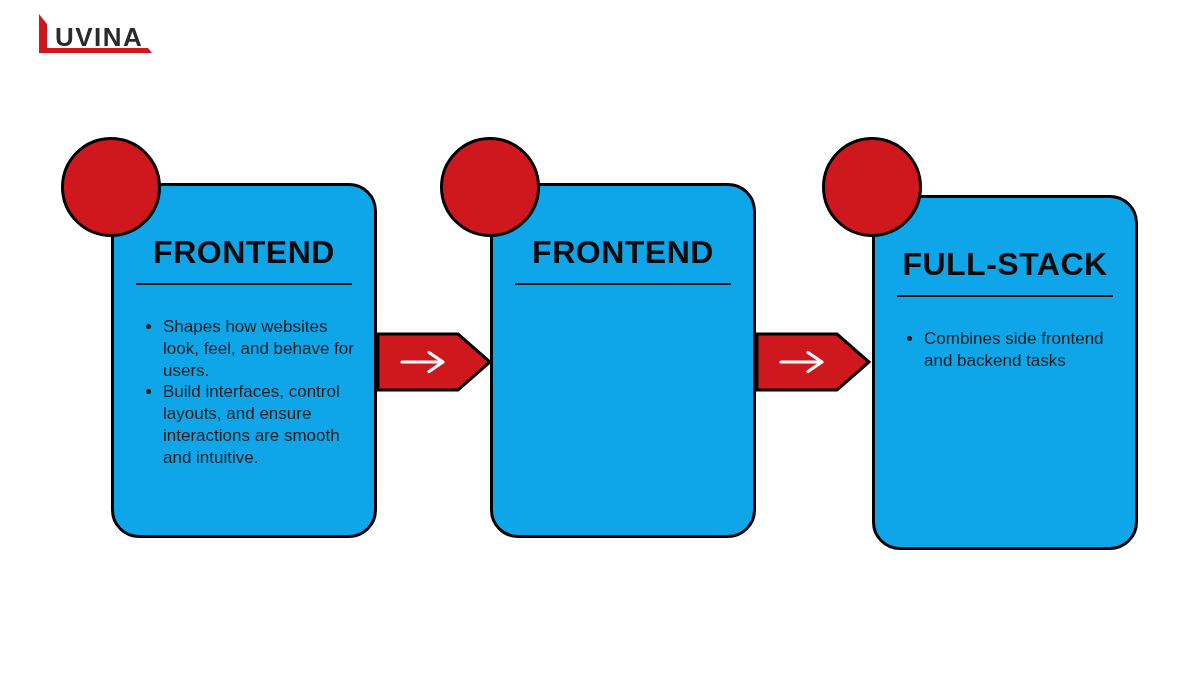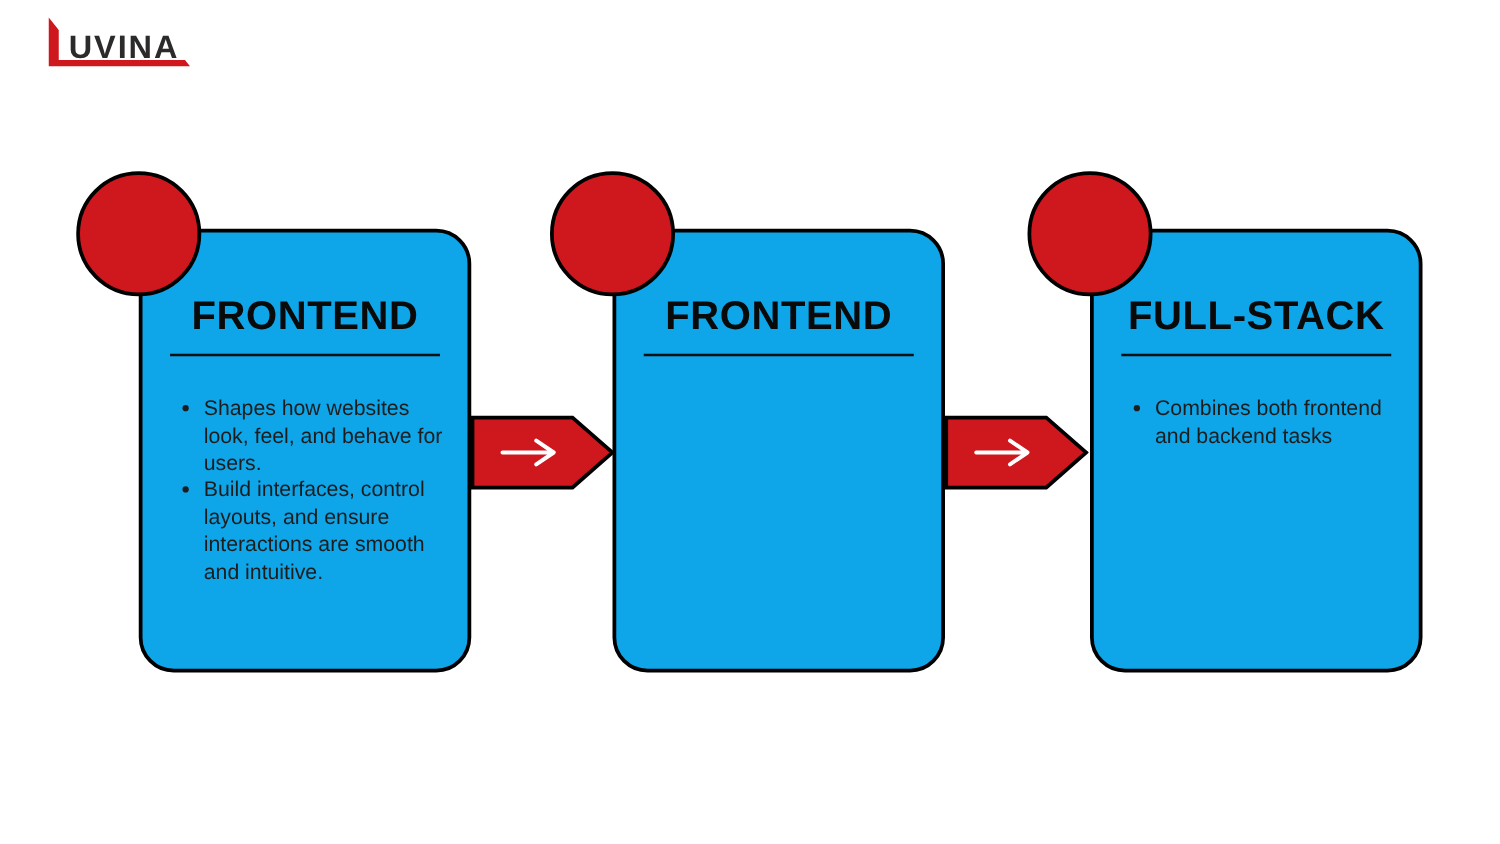--- a/index.html
+++ b/index.html
@@ -20,21 +20,21 @@
     top: 183px;
     width: 266px;
     height: 355px;
     background: #0ea5e9;
     border: 3px solid #000000;
     border-radius: 28px;
     z-index: 1;
   }
   .card-1 { left: 111px; }
   .card-2 { left: 490px; }
-  .card-3 { left: 872px; }
+  .card-3 { left: 872px; margin-top: 12px; }
 
   .card-title {
     margin-top: 50px;
     text-align: center;
     font-size: 32px;
     font-weight: 800;
     letter-spacing: 0.5px;
     color: #0a0a0a;
     line-height: 1;
   }
@@ -104,21 +104,21 @@
 
 <div class="card card-2">
   <div class="card-title">FRONTEND</div>
   <div class="title-rule"></div>
 </div>
 
 <div class="card card-3">
   <div class="card-title">FULL-STACK</div>
   <div class="title-rule"></div>
   <ul>
-    <li>Combines both frontend and backend tasks</li>
+    <li>Combines side frontend and backend tasks</li>
   </ul>
 </div>
 
 <div class="connector connector-1">
   <svg width="116" height="60" viewBox="0 0 116 60">
     <polygon points="2,2 82,2 114,30 82,58 2,58" fill="#CE181E" stroke="#000000" stroke-width="3"></polygon>
     <path d="M26 30 H64 M53 20.5 L67 30 L53 39.5" fill="none" stroke="#ffffff" stroke-width="3.2" stroke-linecap="round" stroke-linejoin="round"></path>
   </svg>
 </div>
 

